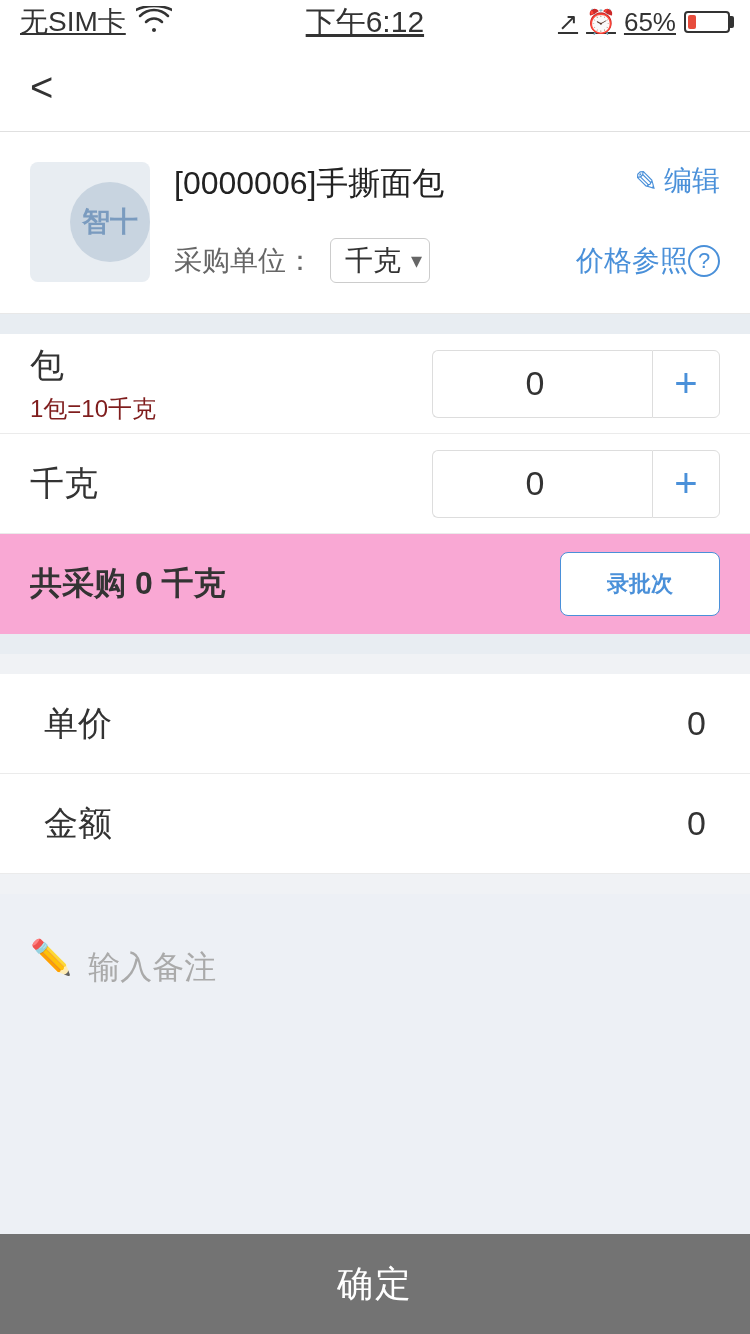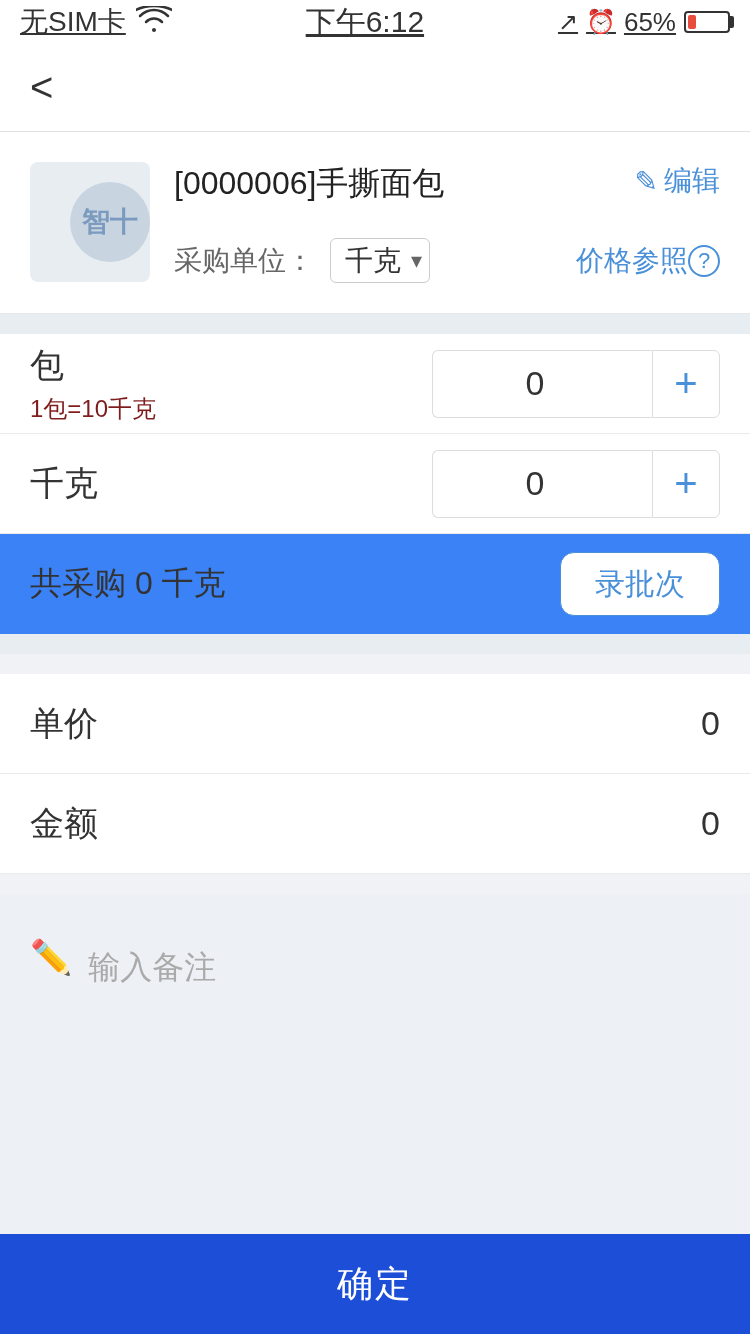--- a/index.html
+++ b/index.html
@@ -213,47 +213,48 @@
       cursor: pointer;
     }
 
     
     .summary-row {
       display: flex;
       align-items: center;
       justify-content: space-between;
       padding: 0 30px;
       height: 100px;
-      background: #3b82f6;
+      background: #f9a8d4;
+      font-weight: bold;
     }
     .summary-text { font-size: 32px; color: #333; }
     .batch-btn {
       width: 160px;
       height: 64px;
       border: 1px solid #4a90d9;
-      border-radius: 14px;
+      border-radius: 8px;
       background: #fff;
       color: #4a90d9;
-      font-size: 30px;
+      font-size: 22px;
       display: flex;
       align-items: center;
       justify-content: center;
       cursor: pointer;
     }
 
     
     .info-section {
       background: #fff;
       margin-top: 20px;
     }
     .info-row {
       display: flex;
       align-items: center;
       justify-content: space-between;
-      padding: 0 30px;
+      padding: 0 44px;
       height: 100px;
       border-bottom: 1px solid #ebebeb;
     }
     .info-label { font-size: 34px; color: #333; }
     .info-value { font-size: 34px; color: #333; }
 
     
     .remark-section {
       background: #edf0f5;
       padding: 30px;
@@ -272,21 +273,21 @@
       background: #edf0f5;
     }
 
     
     .confirm-btn {
       position: fixed;
       bottom: 0;
       left: 0;
       width: 750px;
       height: 100px;
-      background: #1d4ed8;
+      background: #737373;
       color: #fff;
       font-size: 36px;
       font-weight: 500;
       display: flex;
       align-items: center;
       justify-content: center;
       cursor: pointer;
       letter-spacing: 2px;
     }
   </style>

